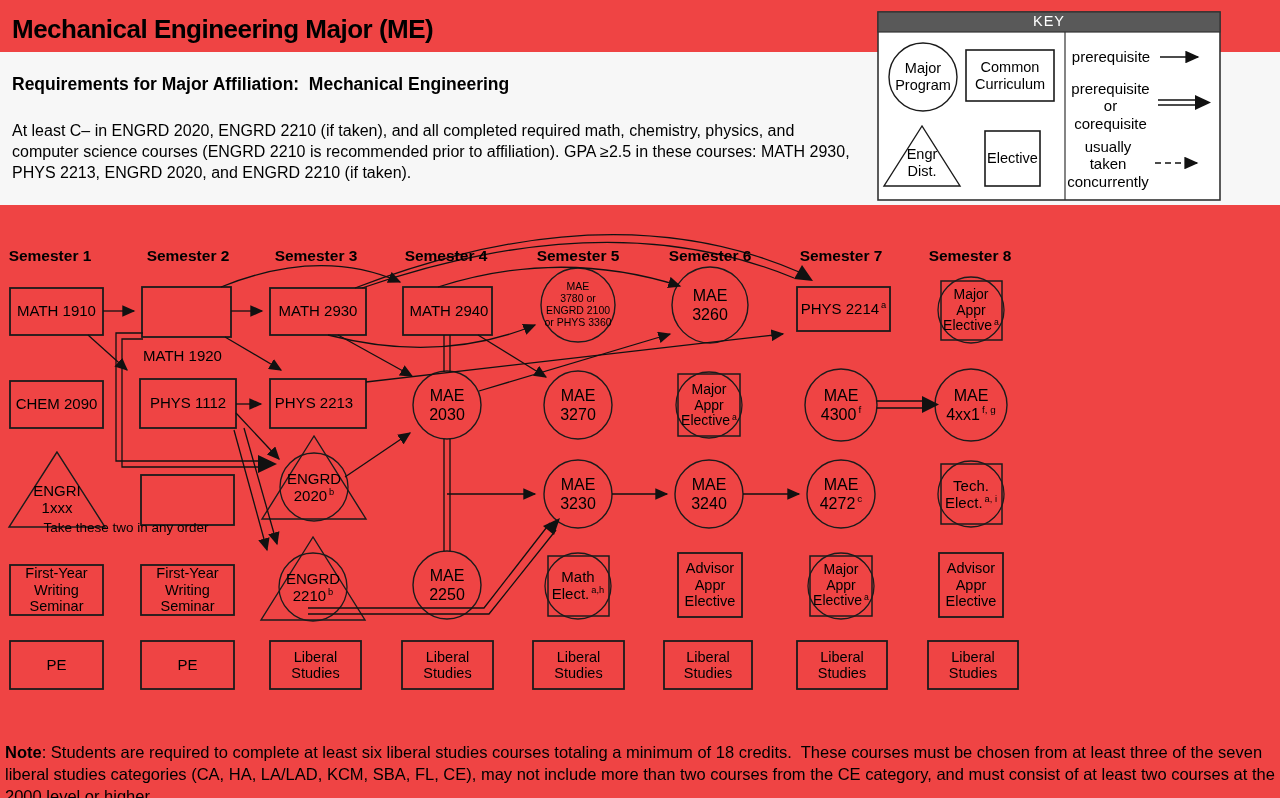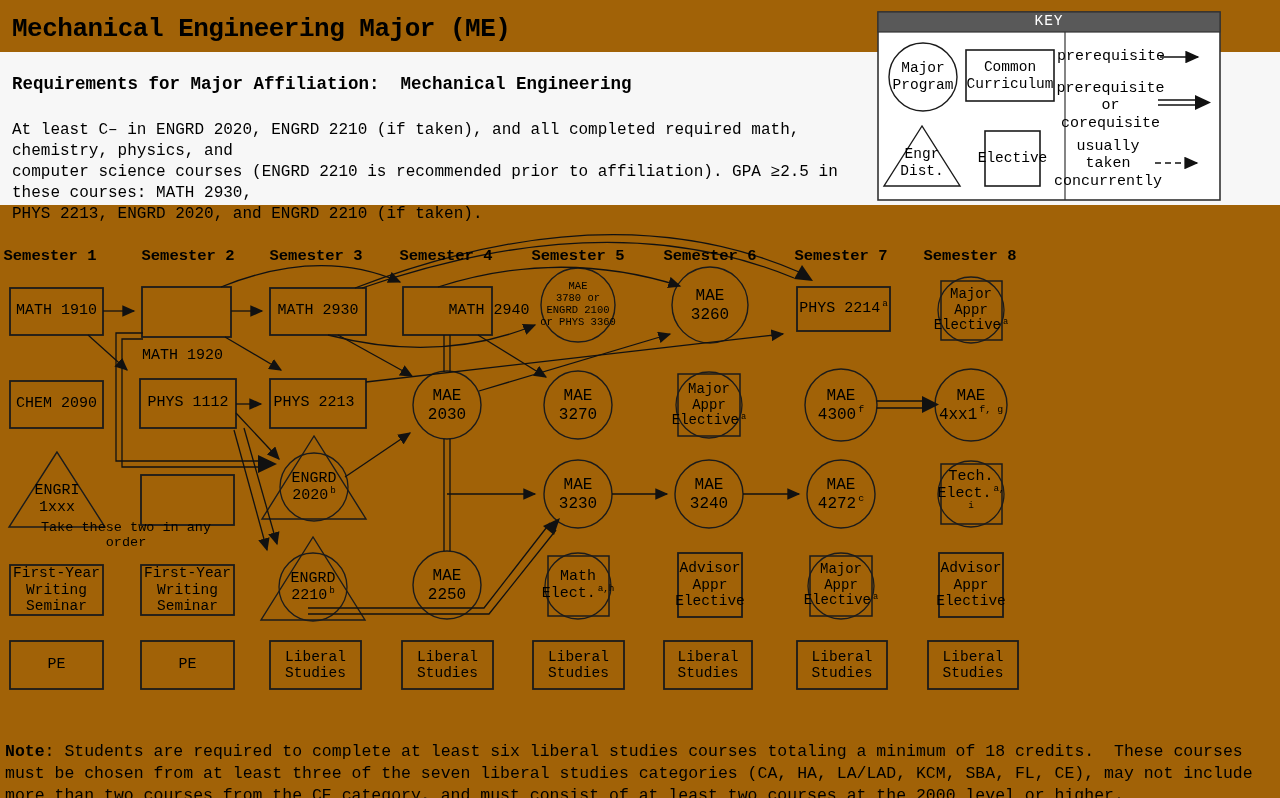--- a/index.html
+++ b/index.html
@@ -1,17 +1,17 @@
 <!DOCTYPE html>
 <html><head>
 <meta charset="utf-8">
 <style>
   html,body{margin:0;padding:0;background:#fff;}
-  .page{position:relative;width:1280px;height:798px;background:#a16207;overflow:hidden;
-        font-family:Liberation Mono, monospace;color:#000;}
+  .page{position:relative;width:1280px;height:798px;background:#ef4444;overflow:hidden;
+        font-family:Liberation Sans, sans-serif;color:#000;}
   .band{position:absolute;left:0;top:52px;width:1280px;height:153px;background:#f7f7f7;}
   svg.canvas{position:absolute;left:0;top:0;}
   .title{position:absolute;left:12px;top:14px;font-size:26px;font-weight:bold;letter-spacing:-0.5px;}
   .req-heading{position:absolute;left:12px;top:74px;font-size:17.5px;font-weight:bold;white-space:pre;}
   .req-body{position:absolute;left:12px;top:120px;font-size:16px;line-height:21px;white-space:pre-line;width:860px;}
   .sem{position:absolute;top:247px;width:100px;text-align:center;font-size:15.5px;font-weight:bold;}
   .node{position:absolute;display:flex;align-items:center;justify-content:center;
         text-align:center;font-size:15px;line-height:1.13;}
   .node .t{white-space:pre-line;}
   .node sup{font-size:0.62em;vertical-align:super;line-height:0;margin-left:2px;}
@@ -194,21 +194,21 @@
 
   <div class="node" style="left:10px;top:288px;width:93px;height:47px;">
       <span class="t">MATH 1910</span>
     </div>
   <div class="node" style="left:138px;top:287px;width:89px;height:50px;margin-top:44px;">
       <span class="t">MATH 1920</span>
     </div>
   <div class="node" style="left:270px;top:288px;width:96px;height:47px;">
       <span class="t">MATH 2930</span>
     </div>
-  <div class="node" style="left:403px;top:287px;width:92px;height:48px;padding-left:40px;">
+  <div class="node" style="left:403px;top:287px;width:92px;height:48px;">
       <span class="t">MATH 2940</span>
     </div>
   <div class="node" style="left:537px;top:272px;width:82px;height:66px;font-size:10.5px;">
       <span class="t">MAE
 3780 or
 ENGRD 2100
 or PHYS 3360</span>
     </div>
   <div class="node" style="left:672px;top:277px;width:76px;height:57px;font-size:16px;">
       <span class="t">MAE

